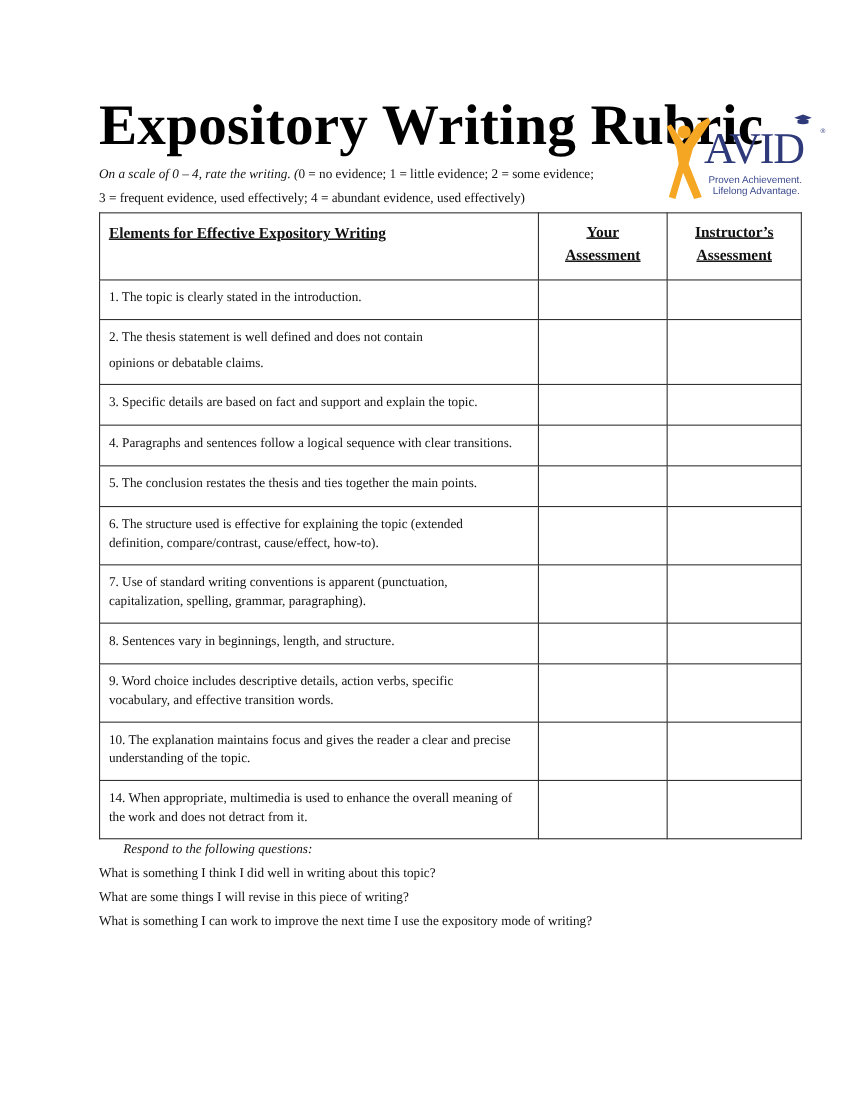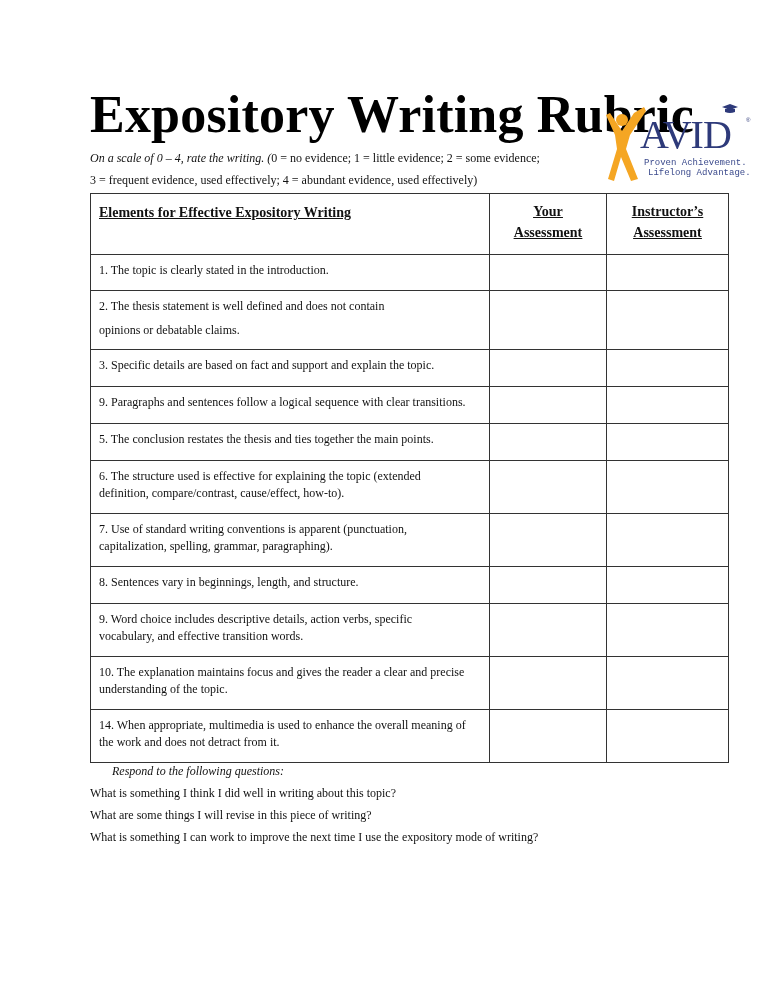--- a/index.html
+++ b/index.html
@@ -59,21 +59,21 @@
   .logo .reg {
     position: absolute;
     left: 142px;
     top: 14px;
     font-size: 6px;
     color: #2e3a7a;
     font-family: "Liberation Sans", sans-serif;
   }
   .logo .tag {
     position: absolute;
-    font-family: Liberation Mono, monospace;
+    font-family: Liberation Sans, sans-serif;
     font-size: 9px;
     line-height: 10px;
     color: #3b4a8c;
     white-space: nowrap;
   }
   .logo .tag.t1 { left: 40px; top: 55px; }
   .logo .tag.t2 { left: 44px; top: 65px; }
 
   table.rubric {
     position: absolute;
@@ -181,21 +181,21 @@
     <td class="crit spaced"><span>2. The thesis statement is well defined and does not contain</span><br><span>opinions or debatable claims.</span></td>
     <td></td>
     <td></td>
   </tr>
   <tr style="height:37px">
     <td class="crit"><span>3. Specific details are based on fact and support and explain the topic.</span></td>
     <td></td>
     <td></td>
   </tr>
   <tr style="height:37px">
-    <td class="crit"><span>9. Paragraphs and sentences follow a logical sequence with clear transitions.</span></td>
+    <td class="crit"><span>4. Paragraphs and sentences follow a logical sequence with clear transitions.</span></td>
     <td></td>
     <td></td>
   </tr>
   <tr style="height:37px">
     <td class="crit"><span>5. The conclusion restates the thesis and ties together the main points.</span></td>
     <td></td>
     <td></td>
   </tr>
   <tr style="height:53px">
     <td class="crit"><span>6. The structure used is effective for explaining the topic (extended</span><br><span>definition, compare/contrast, cause/effect, how-to).</span></td>

